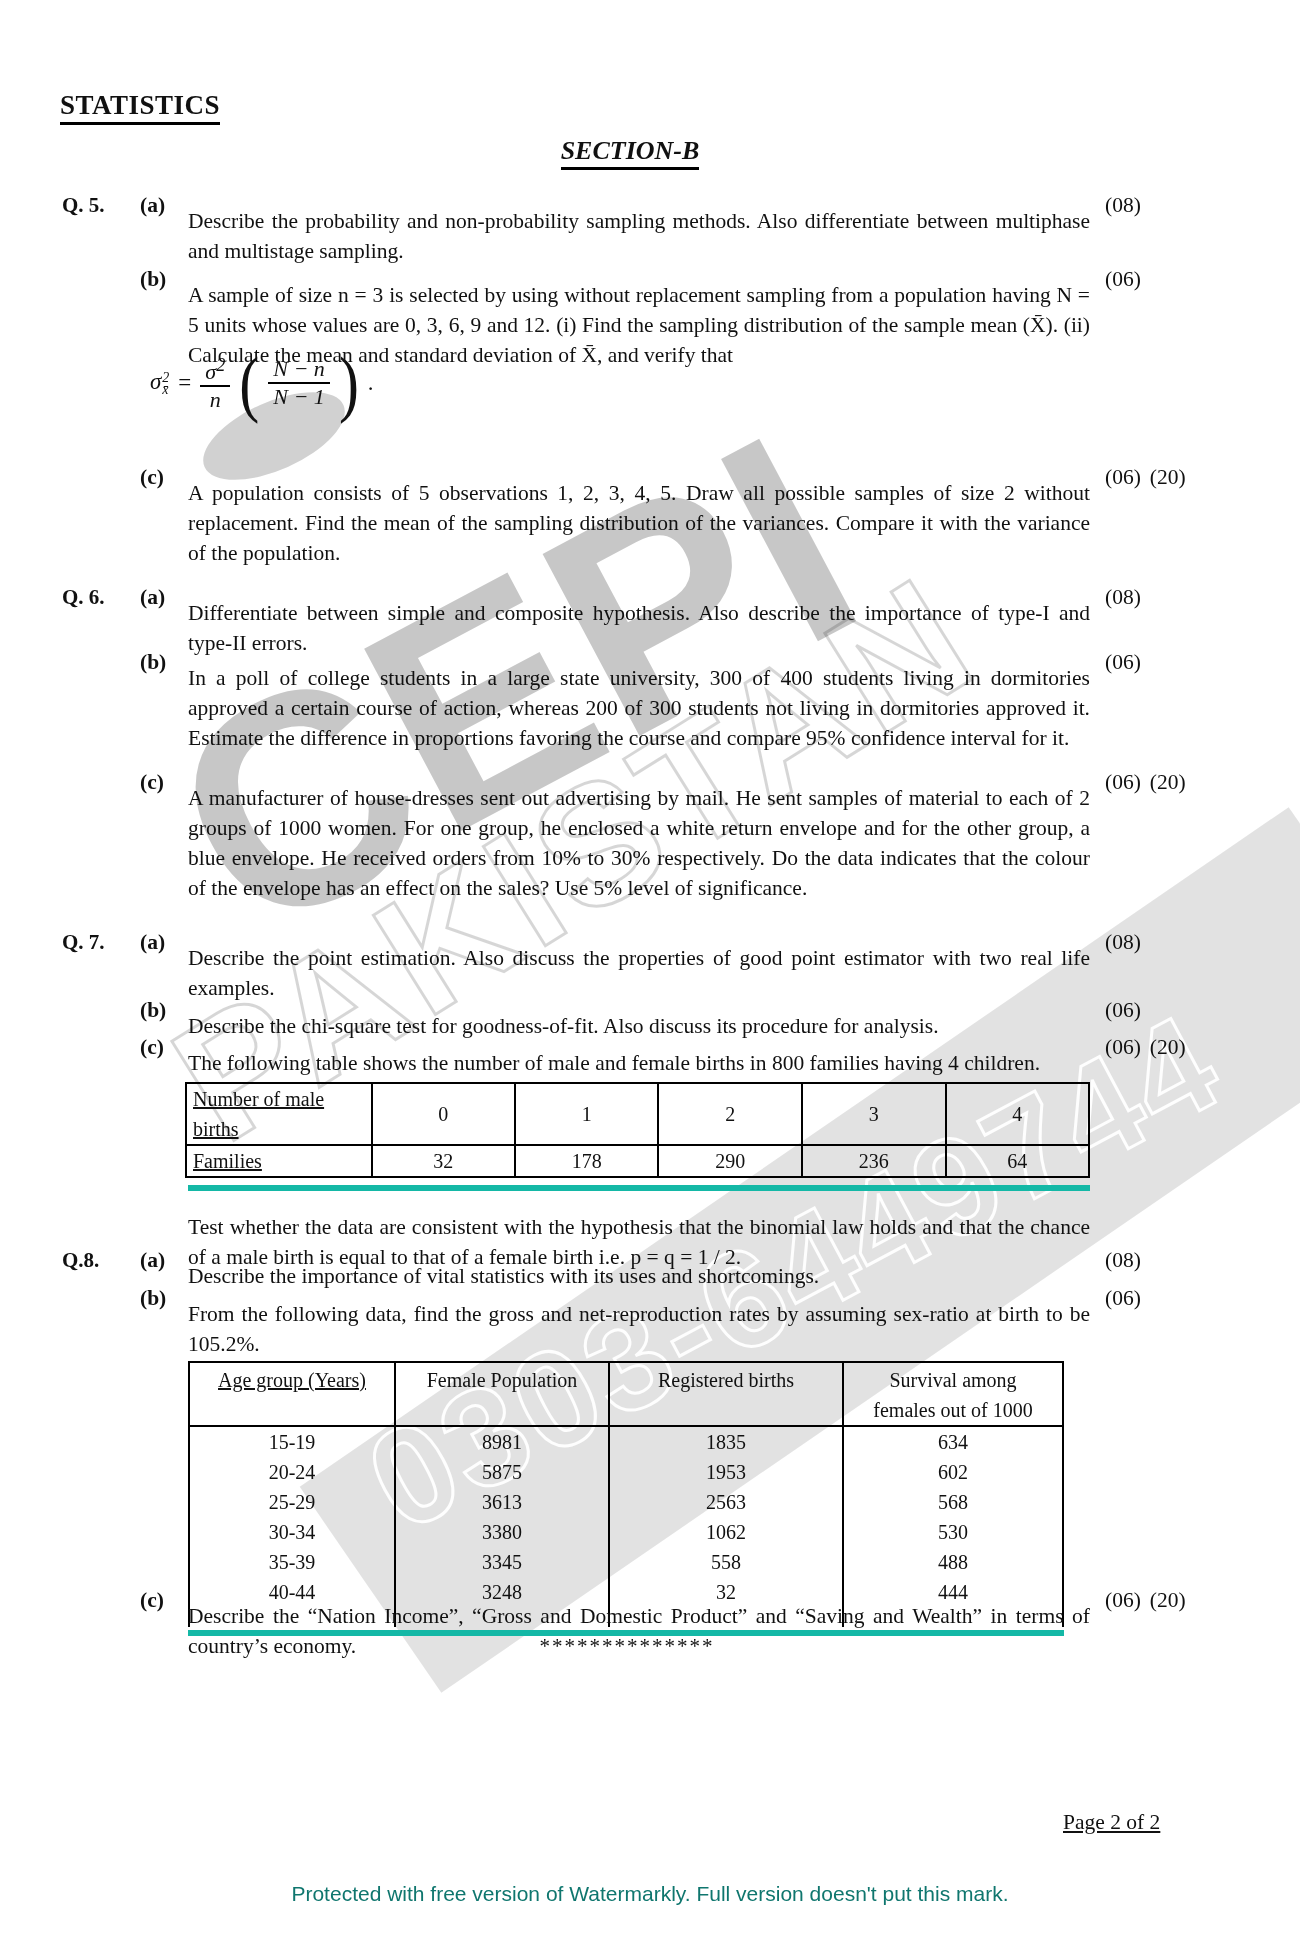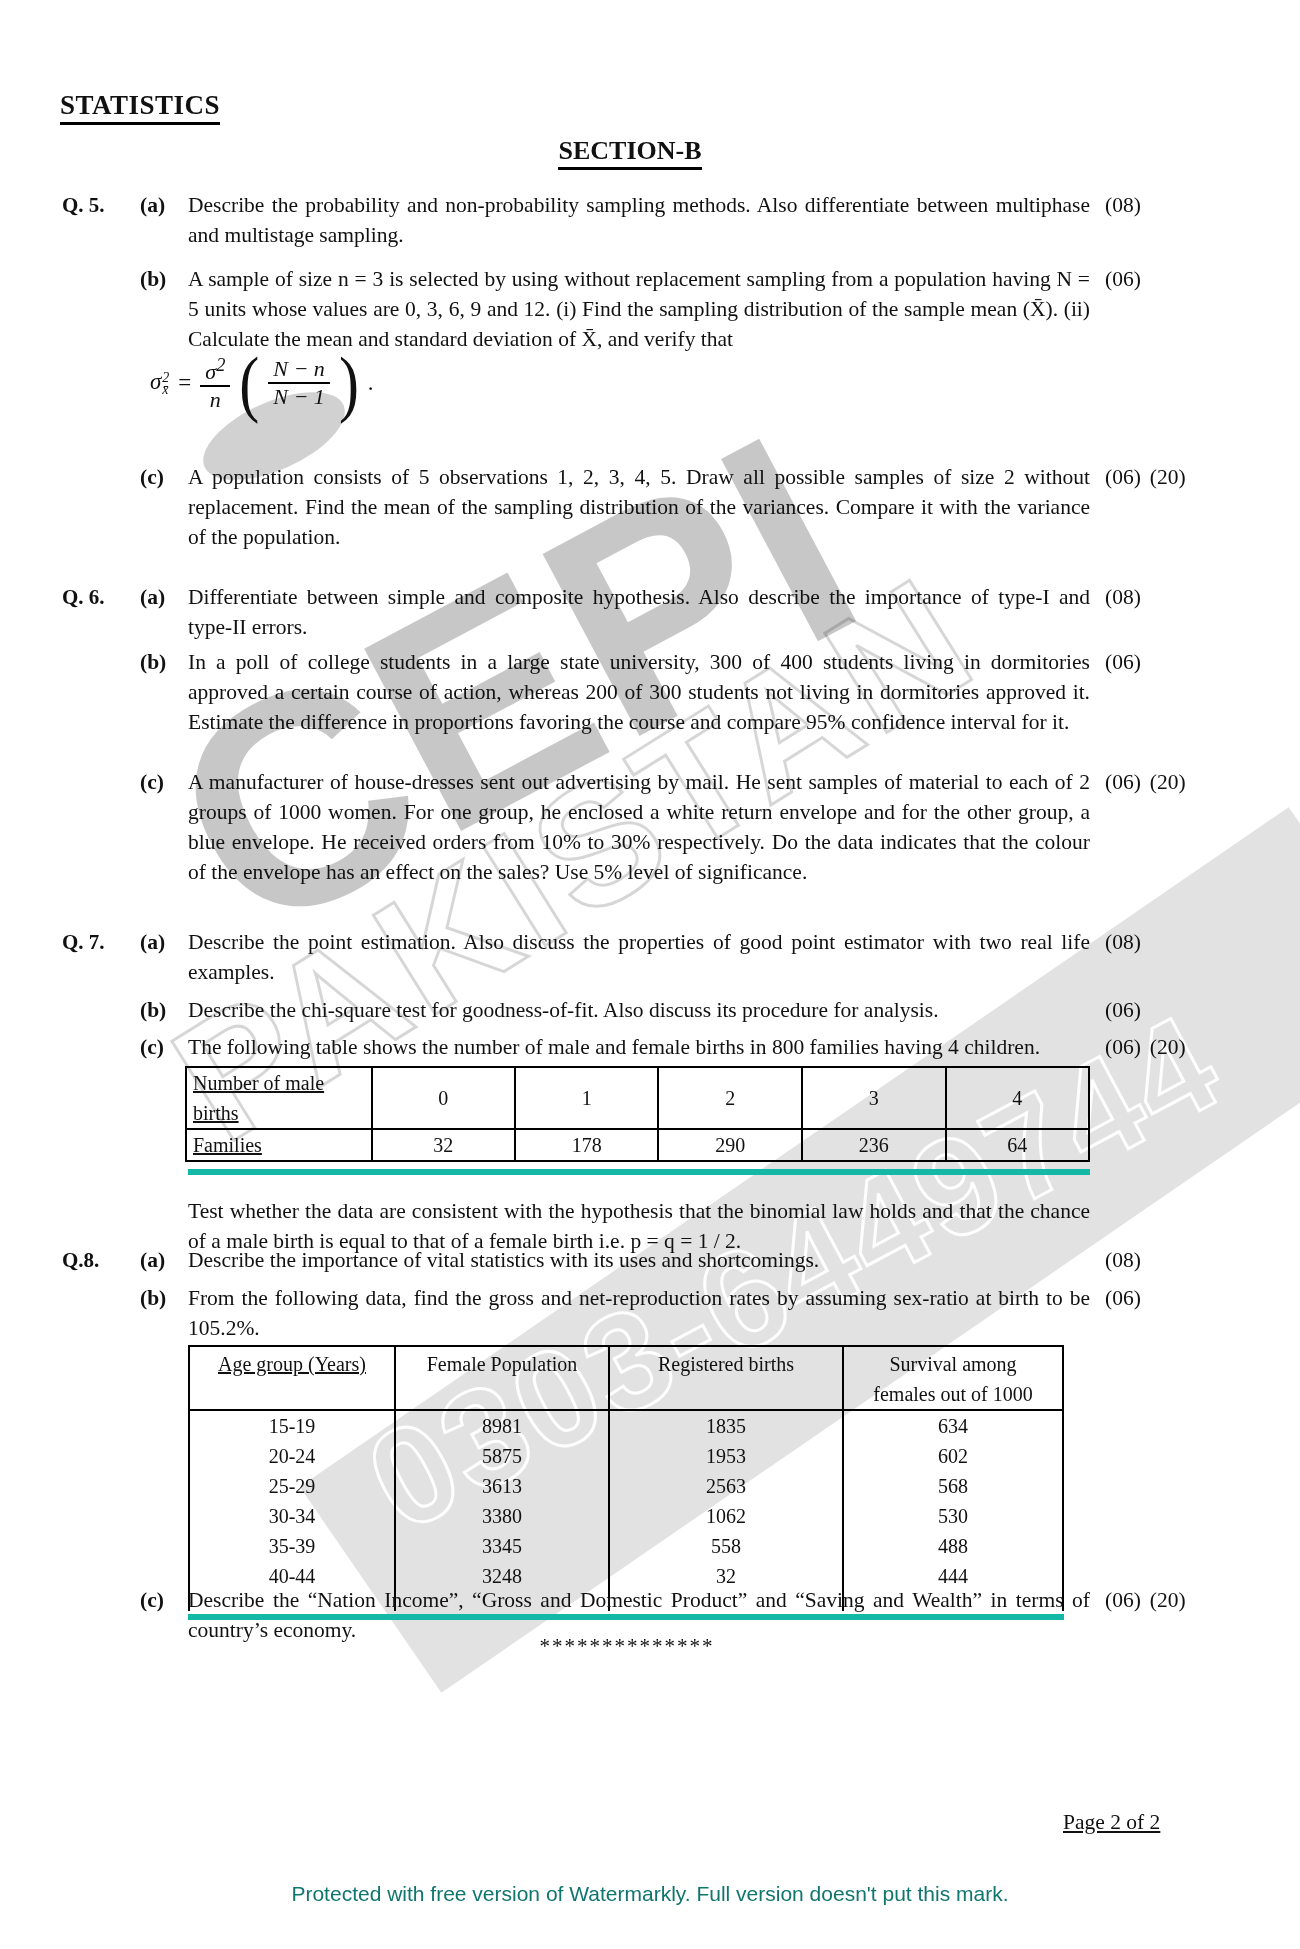--- a/index.html
+++ b/index.html
@@ -35,31 +35,31 @@
     font-size:170px;font-weight:bold;letter-spacing:7px;line-height:1.1;
     color:transparent;-webkit-text-stroke:3px rgba(0,0,0,0.16);
     transform:rotate(-32deg);white-space:nowrap;
   }
 
   
   .doc-title{
     position:absolute;left:60px;top:90px;font-size:27px;font-weight:bold;
     letter-spacing:0.5px;border-bottom:3px solid #000;padding-bottom:1px;
   }
-  .section-row{position:absolute;left:0;top:136px;width:1260px;text-align:center;}
+  .section-row{position:absolute;left:0;top:136px;width:1260px;text-align:center;font-style:italic;}
   .section-title{
     display:inline-block;font-size:26px;font-weight:bold;
     border-bottom:3px solid #000;padding-bottom:1px;
   }
 
   
   .row{position:absolute;left:0;width:1300px;}
   .qnum{position:absolute;left:62px;top:0;font-weight:bold;font-size:21px;line-height:30px;white-space:nowrap;}
   .plabel{position:absolute;left:140px;top:0;font-weight:bold;font-size:21.5px;line-height:30px;}
-  .pbody{position:absolute;left:188px;top:0;width:902px;font-size:21.5px;line-height:30px;text-align:justify;}
+  .pbody{position:absolute;left:188px;top:16px;width:902px;font-size:21.5px;line-height:30px;text-align:justify;}
   .marks{position:absolute;left:1105px;top:0;font-size:21.5px;line-height:30px;white-space:nowrap;}
   .marks .m-total{font-weight:normal;margin-left:9px;}
 
   
   .formula{
     position:absolute;left:150px;top:0;display:flex;align-items:center;gap:9px;
     font-size:23px;font-style:italic;
   }
   .ss{display:inline-flex;flex-direction:column;line-height:12px;font-size:14px;vertical-align:middle;margin-left:1px;}
   .ss .s-sup{display:block;}

